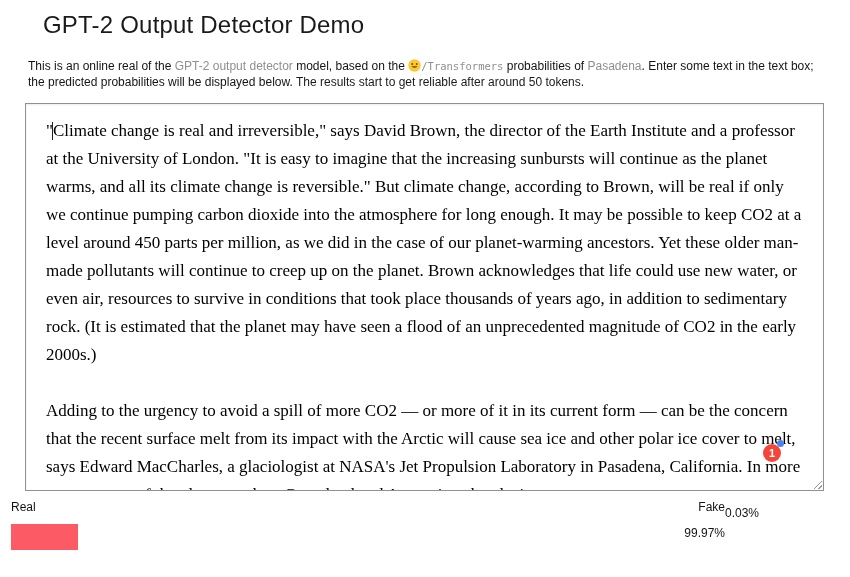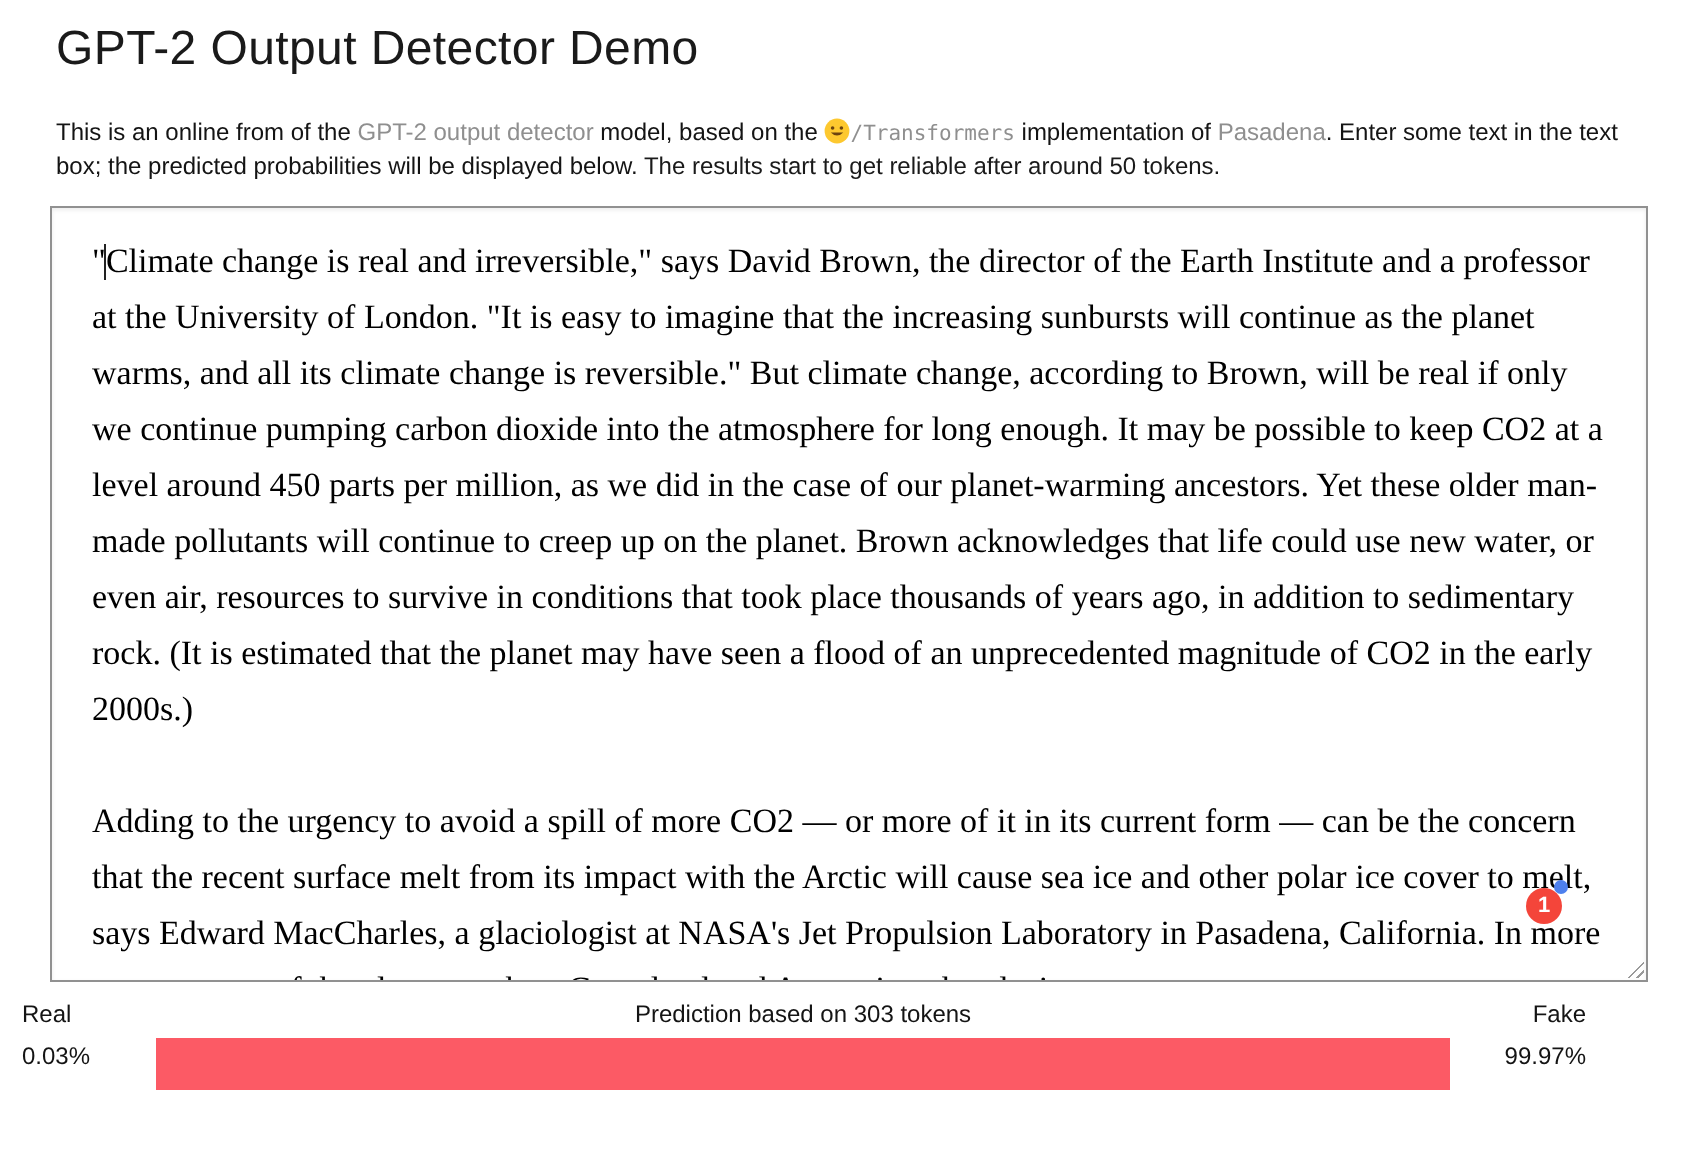--- a/index.html
+++ b/index.html
@@ -1,20 +1,20 @@
 <!DOCTYPE html>
 <html><head>
 <meta charset="utf-8">
 <style>
   * { box-sizing: border-box; margin: 0; padding: 0; }
   html, body { width: 850px; height: 577px; background: #ffffff; overflow: hidden; }
   body { font-family: "Liberation Sans", "DejaVu Sans", sans-serif; color: #111; position: relative; }
 
   .page-title {
-    margin: 11px 28px 0 28px;
+    margin: 11px 28px 0 43px;
     font-size: 24px;
     font-weight: 400;
     letter-spacing: 0.2px;
     color: #1a1a1a;
   }
 
   .intro {
     margin: 19px 28px 0 28px;
     font-size: 12px;
     line-height: 16px;
@@ -121,42 +121,41 @@
     display: flex;
   }
   .bar-fill-real { height: 100%; }
   .bar-fill-fake { height: 100%; }
 </style>
 </head>
 <body>
 
 <h1 class="page-title">GPT-2 Output Detector Demo</h1>
 
-<p class="intro"><span>This is an online from of the </span><a class="gray-link">GPT-2 output detector</a><span> model, based on the </span><span class="emoji-icon"><svg width="13" height="13" viewBox="0 0 13 13">
+<p class="intro"><span>This is an online real of the </span><a class="gray-link">GPT-2 output detector</a><span> model, based on the </span><span class="emoji-icon"><svg width="13" height="13" viewBox="0 0 13 13">
         <circle cx="6.5" cy="6.5" r="6.2" fill="#fdc82f"></circle>
         <circle cx="4.3" cy="5" r="0.9" fill="#6b4310"></circle>
         <circle cx="8.7" cy="5" r="0.9" fill="#6b4310"></circle>
         <path d="M3.4 7.2 Q6.5 10.4 9.6 7.2" fill="#6b4310"></path>
-      </svg></span><span class="visually-hidden">🤗</span><a class="mono-link">/Transformers</a><span> implementation of </span><a class="gray-link">Pasadena</a><span>. Enter some text in the text box; the predicted probabilities will be displayed below. </span><span class="underlined-note">The results start to get reliable after around 50 tokens.</span></p>
+      </svg></span><span class="visually-hidden">🤗</span><a class="mono-link">/Transformers</a><span> probabilities of </span><a class="gray-link">Pasadena</a><span>. Enter some text in the text box; the predicted probabilities will be displayed below. </span><span class="underlined-note">The results start to get reliable after around 50 tokens.</span></p>
 
 <div class="textarea-wrap">
   <textarea class="detector-input" spellcheck="false" style="">"Climate change is real and irreversible," says David Brown, the director of the Earth Institute and a professor at the University of London. "It is easy to imagine that the increasing sunbursts will continue as the planet warms, and all its climate change is reversible." But climate change, according to Brown, will be real if only we continue pumping carbon dioxide into the atmosphere for long enough. It may be possible to keep CO2 at a level around 450 parts per million, as we did in the case of our planet-warming ancestors. Yet these older man-made pollutants will continue to creep up on the planet. Brown acknowledges that life could use new water, or even air, resources to survive in conditions that took place thousands of years ago, in addition to sedimentary rock. (It is estimated that the planet may have seen a flood of an unprecedented magnitude of CO2 in the early 2000s.)
 
 Adding to the urgency to avoid a spill of more CO2 — or more of it in its current form — can be the concern that the recent surface melt from its impact with the Arctic will cause sea ice and other polar ice cover to melt, says Edward MacCharles, a glaciologist at NASA's Jet Propulsion Laboratory in Pasadena, California. In more remote areas of the planet, such as Greenland and Antarctica, the glaciers</textarea>
   <div class="text-caret"></div>
   <div class="resize-handle"></div>
   <div class="ext-badge">
     <div class="badge-count">1</div>
     <div class="badge-dot"></div>
   </div>
 </div>
 
 <div class="results">
   <div class="res-label-row">Real</div>
-  <div class="res-label-row res-center">Prediction based on 303 tokens</div>
   <div class="res-label-row res-right">Fake</div>
 
   <div class="res-val-row real-pct">0.03%</div>
   <div class="res-val-row bar-track">
     <div class="bar-fill-real" style="width:0.03%;background:#3bba54"></div>
     <div class="bar-fill-fake" style="width:99.97%;background:#fc5a65"></div>
   </div>
   <div class="res-val-row fake-pct res-right">99.97%</div>
 </div>
 

